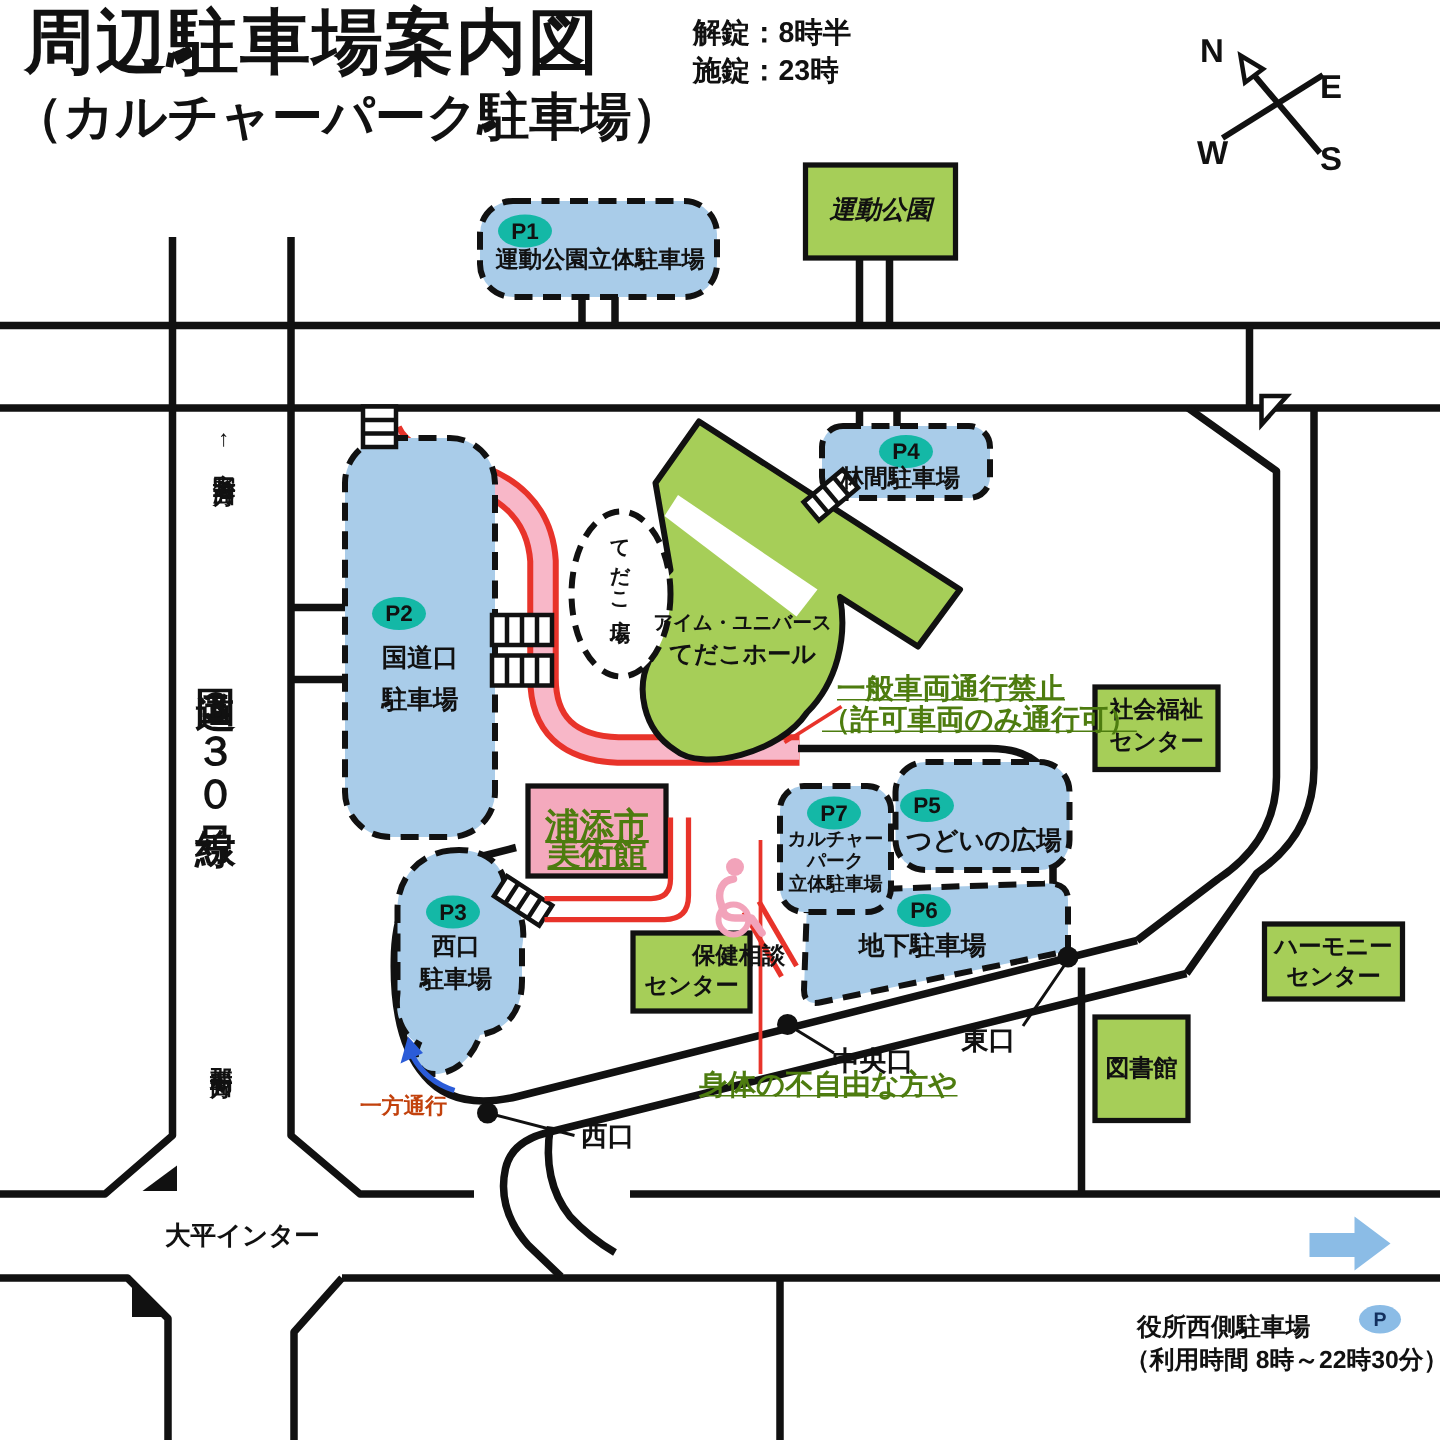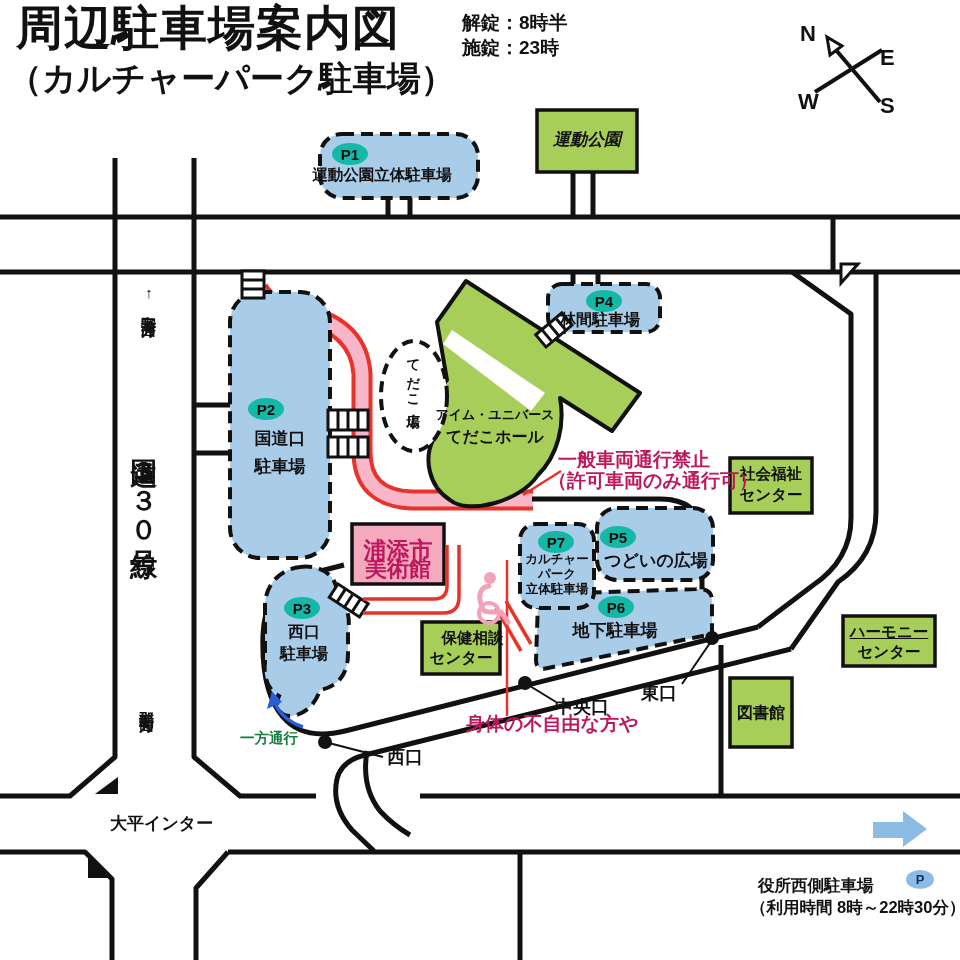--- a/index.html
+++ b/index.html
@@ -5,22 +5,22 @@
   html,body{margin:0;padding:0;background:#fff;}
   #map{position:relative;width:960px;height:960px;background:#fff;overflow:hidden;
        font-family:"Liberation Sans","DejaVu Sans",sans-serif;color:#111;}
   #map svg{position:absolute;left:0;top:0;}
   .t{position:absolute;font-weight:bold;white-space:nowrap;line-height:1.1;}
   .c{text-align:center;}
   .v{writing-mode:vertical-rl;text-orientation:upright;letter-spacing:2px;}
   .badge{position:absolute;width:36px;height:22px;background:#14b8a6;border-radius:50%;
          display:flex;align-items:center;justify-content:center;
          font-weight:bold;font-size:15px;}
-  .red{color:#be185d;}
-  .blue{color:#15803d;}
+  .red{color:#4d7c0f;text-decoration:underline;}
+  .blue{color:#c2410c;}
   .title-main{left:16px;top:2px;font-size:47px;letter-spacing:1px;}
   .title-sub{left:8px;top:60px;font-size:34px;}
   .hours1{left:462px;top:13px;font-size:19px;}
   .hours2{left:462px;top:38px;font-size:19px;}
   .cN{left:800px;top:22px;font-size:22px;}
   .cE{left:880px;top:46px;font-size:22px;}
   .cW{left:798px;top:90px;font-size:22px;}
   .cS{left:880px;top:94px;font-size:22px;}
   .p-ellipse{position:absolute;left:906px;top:870px;width:28px;height:19px;background:#8bbce6;
              border-radius:50%;display:flex;align-items:center;justify-content:center;
@@ -154,21 +154,21 @@
 <div class="t title-sub">（カルチャーパーク駐車場）</div>
 <div class="t hours1">解錠：8時半</div>
 <div class="t hours2">施錠：23時</div>
 
 <div class="t cN">N</div>
 <div class="t cE">E</div>
 <div class="t cW">W</div>
 <div class="t cS">S</div>
 
 <div class="badge" style="left:332px;top:143px;">P1</div>
-<div class="t c" style="left:304px;top:166px;width:156px;font-size:15.5px;">運動公園立体駐車場</div>
+<div class="t c" style="left:322px;top:166px;width:156px;font-size:15.5px;font-family:Liberation Mono, monospace;">運動公園立体駐車場</div>
 
 <div class="badge" style="left:248px;top:398px;">P2</div>
 <div class="t c" style="left:230px;top:430px;width:100px;font-size:17px;">国道口</div>
 <div class="t c" style="left:230px;top:458px;width:100px;font-size:17px;">駐車場</div>
 
 <div class="badge" style="left:284px;top:597px;">P3</div>
 <div class="t c" style="left:262px;top:623px;width:84px;font-size:16px;">西口</div>
 <div class="t c" style="left:262px;top:645px;width:84px;font-size:16px;">駐車場</div>
 
 <div class="badge" style="left:586px;top:290px;">P4</div>
@@ -186,23 +186,23 @@
 <div class="t c" style="left:520px;top:583px;width:74px;font-size:12.5px;">立体駐車場</div>
 
 <div class="t c" style="left:537px;top:131px;width:100px;font-size:17px;font-style:italic;">運動公園</div>
 <div class="t c" style="left:415px;top:408px;width:160px;font-size:13px;">アイム・ユニバース</div>
 <div class="t c" style="left:415px;top:428px;width:160px;font-size:16px;">てだこホール</div>
 <div class="t v" style="left:405px;top:350px;height:95px;font-size:13.5px;">てだこ広場</div>
 <div class="t c" style="left:730px;top:465px;width:82px;font-size:15.5px;">社会福祉</div>
 <div class="t c" style="left:730px;top:486px;width:82px;font-size:15.5px;">センター</div>
 <div class="t c red" style="left:352px;top:538px;width:92px;font-size:23px;">浦添市</div>
 <div class="t c red" style="left:352px;top:557px;width:92px;font-size:22px;">美術館</div>
-<div class="t c" style="left:422px;top:629px;width:101px;font-size:15.5px;">保健相談</div>
+<div class="t c" style="left:442px;top:629px;width:101px;font-size:15.5px;">保健相談</div>
 <div class="t c" style="left:422px;top:649px;width:78px;font-size:15.5px;">センター</div>
-<div class="t c" style="left:843px;top:623px;width:92px;font-size:15.5px;text-decoration:underline;">ハーモニー</div>
+<div class="t c" style="left:843px;top:623px;width:92px;font-size:15.5px;">ハーモニー</div>
 <div class="t c" style="left:843px;top:643px;width:92px;font-size:15.5px;">センター</div>
 <div class="t c" style="left:730px;top:704px;width:62px;font-size:16px;">図書館</div>
 
 <div class="t v" style="left:140px;top:284px;height:100px;font-size:15px;">↑宜野湾方面</div>
 <div class="t v" style="left:128px;top:438px;height:215px;font-size:27px;">国道３３０号線</div>
 <div class="t v" style="left:138px;top:700px;height:90px;font-size:15px;">那覇方面↓</div>
 <div class="t" style="left:110px;top:815px;font-size:17px;">大平インター</div>
 
 <div class="t" style="left:387px;top:748px;font-size:18px;">西口</div>
 <div class="t" style="left:555px;top:698px;font-size:18px;">中央口</div>

